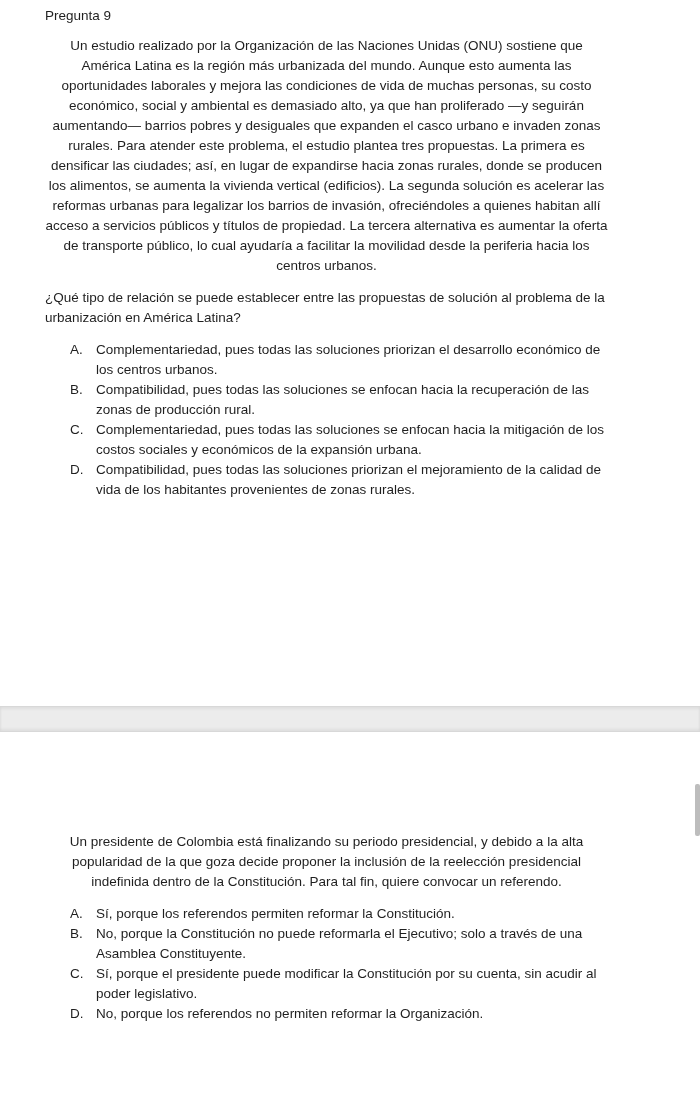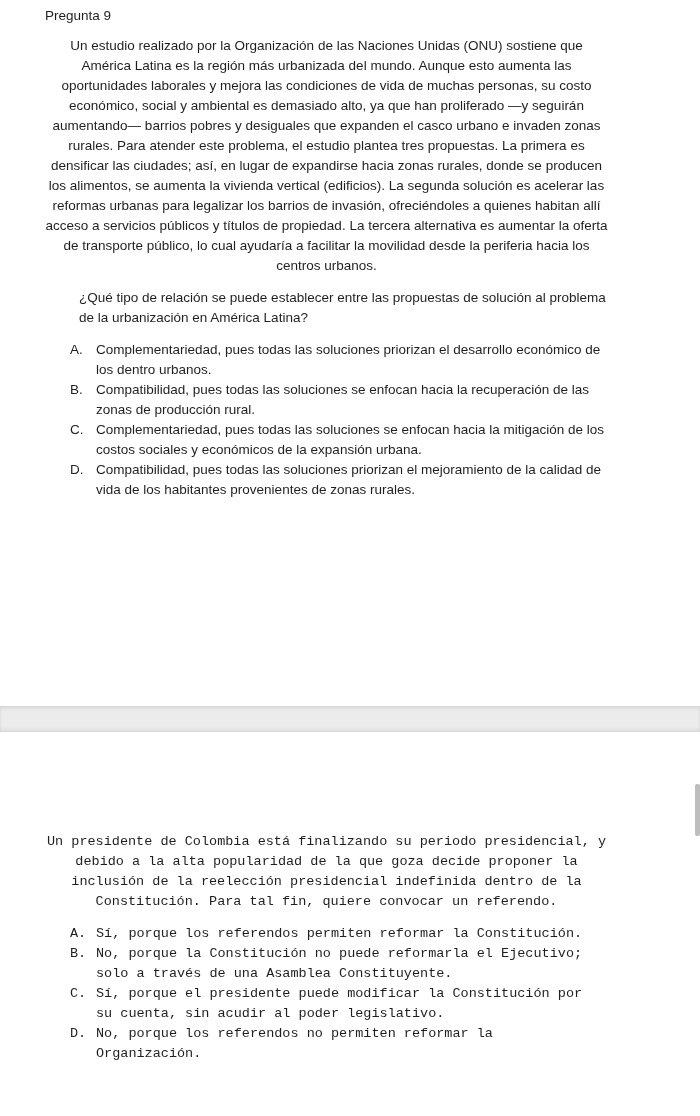--- a/index.html
+++ b/index.html
@@ -20,31 +20,30 @@
     background: #ffffff;
     color: #1f1f1f;
     font-size: 13.5px;
     line-height: 20px;
   }
   .page-inner {
     padding: 6px 8px 0 45px;
   }
   .page1 { height: 706px; }
   .page2 { height: 384px; }
-  .page2 .page-inner { padding-top: 100px; font-family: Liberation Mono, monospace; }
+  .page2 .page-inner { padding-top: 100px; }
   .q-label {
     margin-bottom: 10px;
   }
   .passage {
     margin-bottom: 12px;
     text-align: center;
   }
   .question {
     margin-bottom: 12px;
-    margin-left: 34px;
   }
   .options {
     margin-left: 25px;
     margin-bottom: 14px;
   }
   .option-row {
     display: flex;
     align-items: flex-start;
   }
   .option-letter {
@@ -79,21 +78,21 @@
 
   <div class="page page1">
     <div class="page-inner">
       <div class="q-label">Pregunta 9</div>
       <p class="passage">Un estudio realizado por la Organización de las Naciones Unidas (ONU) sostiene que América Latina es la región más urbanizada del mundo. Aunque esto aumenta las oportunidades laborales y mejora las condiciones de vida de muchas personas, su costo económico, social y ambiental es demasiado alto, ya que han proliferado —y seguirán aumentando— barrios pobres y desiguales que expanden el casco urbano e invaden zonas rurales. Para atender este problema, el estudio plantea tres propuestas. La primera es densificar las ciudades; así, en lugar de expandirse hacia zonas rurales, donde se producen los alimentos, se aumenta la vivienda vertical (edificios). La segunda solución es acelerar las reformas urbanas para legalizar los barrios de invasión, ofreciéndoles a quienes habitan allí acceso a servicios públicos y títulos de propiedad. La tercera alternativa es aumentar la oferta de transporte público, lo cual ayudaría a facilitar la movilidad desde la periferia hacia los centros urbanos.</p>
       <p class="question">¿Qué tipo de relación se puede establecer entre las propuestas de solución al problema de la urbanización en América Latina?</p>
 
       <div class="options">
         <div class="option-row">
           <span class="option-letter">A.</span>
-          <span class="option-text">Complementariedad, pues todas las soluciones priorizan el desarrollo económico de los dentro urbanos.</span>
+          <span class="option-text">Complementariedad, pues todas las soluciones priorizan el desarrollo económico de los centros urbanos.</span>
         </div>
         <div class="option-row">
           <span class="option-letter">B.</span>
           <span class="option-text">Compatibilidad, pues todas las soluciones se enfocan hacia la recuperación de las zonas de producción rural.</span>
         </div>
         <div class="option-row">
           <span class="option-letter">C.</span>
           <span class="option-text">Complementariedad, pues todas las soluciones se enfocan hacia la mitigación de los costos sociales y económicos de la expansión urbana.</span>
         </div>
         <div class="option-row">

